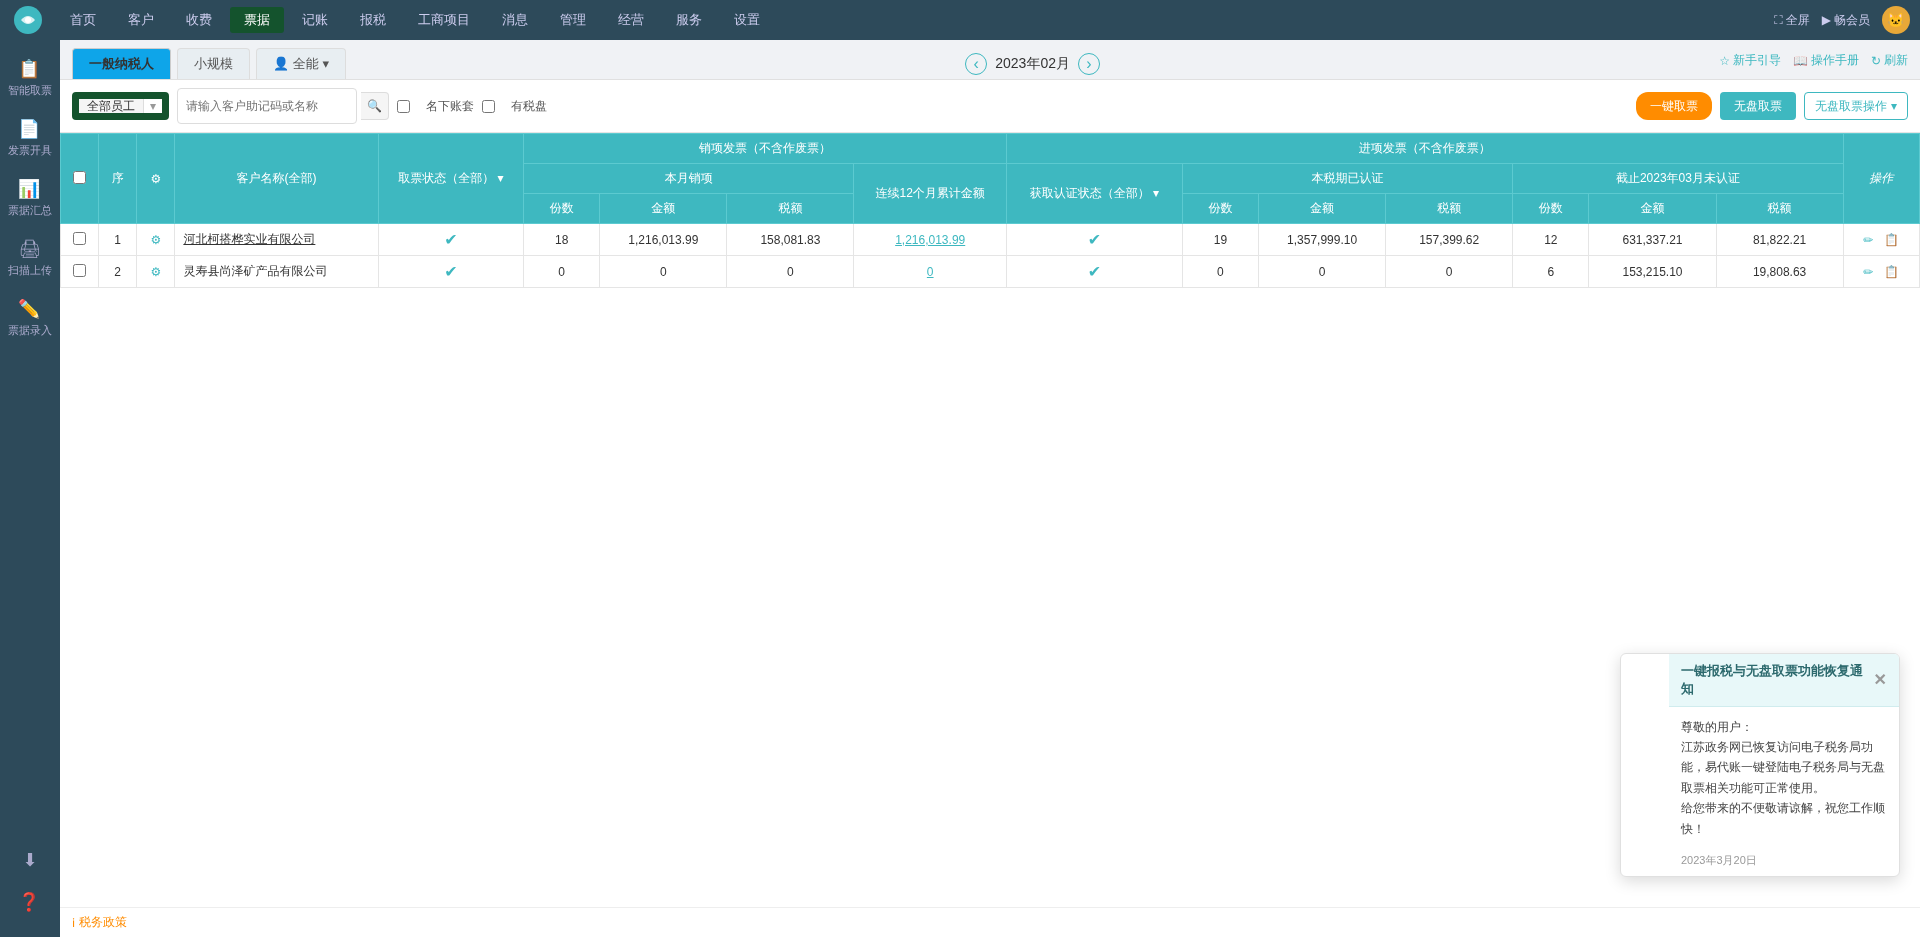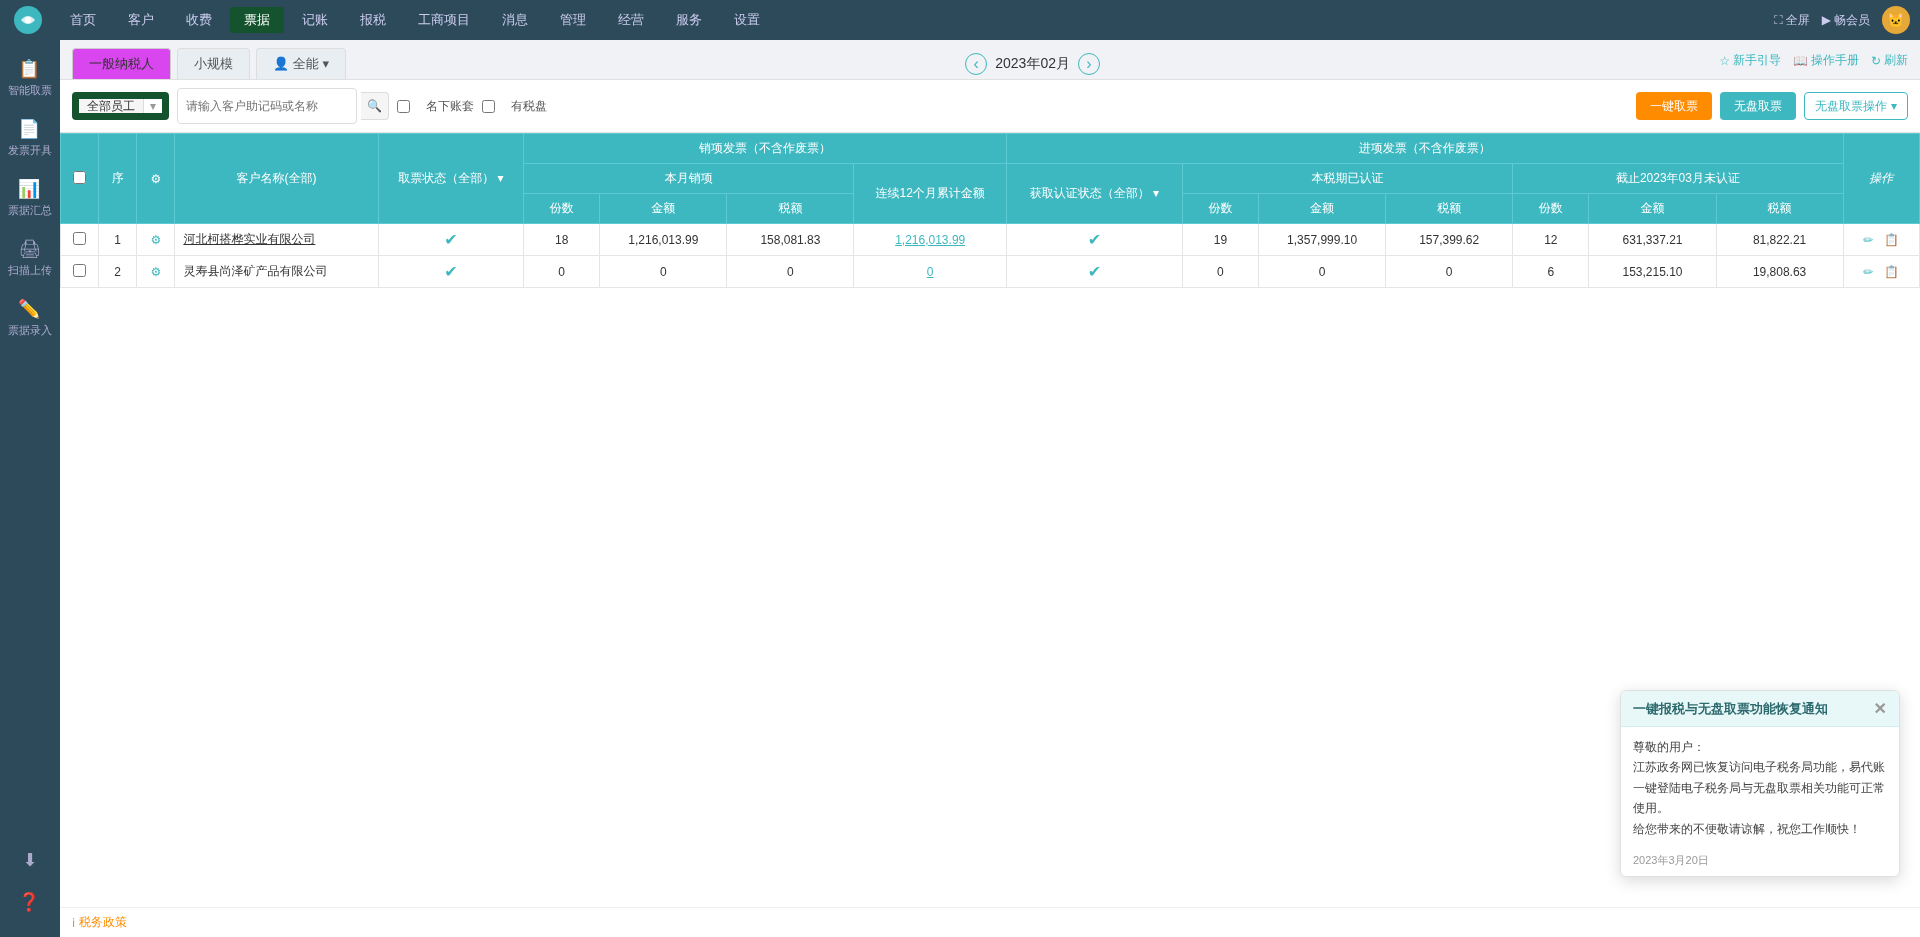--- a/index.html
+++ b/index.html
@@ -127,23 +127,23 @@
       padding: 6px 16px;
       border-radius: 4px 4px 0 0;
       cursor: pointer;
       font-size: 13px;
       background: #e8eef2;
       color: #555;
       border: 1px solid #ddd;
       border-bottom: none;
     }
     .tab.active {
-      background: #d946ef;
+      background: #0ea5e9;
       color: #333;
-      font-weight: normal;
+      font-weight: bold;
       border-color: #ccc;
     }
     .tab-actions {
       margin-left: auto;
       display: flex;
       align-items: center;
       gap: 12px;
       padding-bottom: 6px;
       font-size: 12px;
       color: #3eb8c0;
@@ -233,21 +233,21 @@
     .checkbox-label input { cursor: pointer; }
     .toolbar-right {
       margin-left: auto;
       display: flex;
       gap: 8px;
     }
     .btn-orange {
       background: #ff8c00;
       color: #fff;
       border: none;
-      border-radius: 4px;
+      border-radius: 12px;
       padding: 0 14px;
       height: 28px;
       cursor: pointer;
       font-size: 12px;
     }
     .btn-cyan {
       background: #3eb8c0;
       color: #fff;
       border: none;
       border-radius: 4px;
@@ -328,20 +328,21 @@
       position: fixed;
       bottom: 60px;
       right: 20px;
       width: 280px;
       background: #fff;
       border: 1px solid #e0e0e0;
       border-radius: 6px;
       box-shadow: 0 4px 16px rgba(0,0,0,0.15);
       z-index: 1000;
       overflow: hidden;
+      padding-left: 48px;
     }
     .popup-header {
       background: #e8f8f9;
       padding: 8px 12px;
       font-size: 13px;
       font-weight: bold;
       color: #2d6a6e;
       display: flex;
       align-items: center;
       justify-content: space-between;

